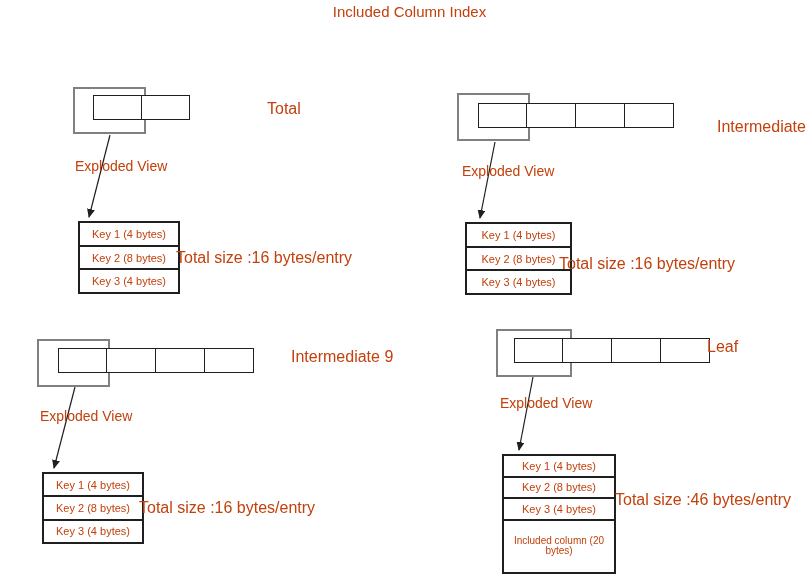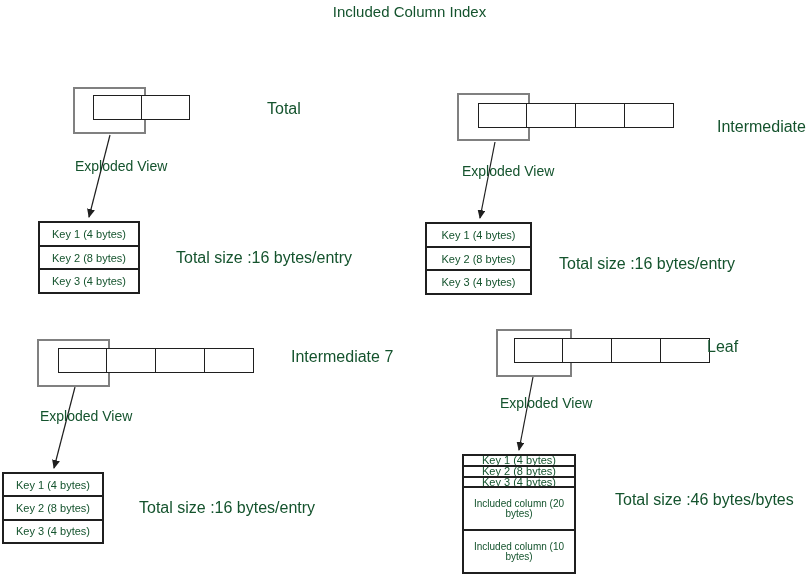--- a/index.html
+++ b/index.html
@@ -1,21 +1,21 @@
 <!DOCTYPE html>
 <html><head>
 <meta charset="utf-8">
 <style>
   html,body{margin:0;padding:0;background:#fff;}
   #canvas{
     position:relative;
     width:807px;height:575px;
     background:#ffffff;
     font-family:"Liberation Sans", sans-serif;
-    color:#14532d;
+    color:#c2410c;
     overflow:hidden;
   }
   .abs{position:absolute;}
   .title{
     left:0;top:3px;width:807px;
     text-align:center;
     font-size:15px;
     padding-left:12px;
     box-sizing:border-box;
   }
@@ -36,20 +36,21 @@
     border:1px solid #1f1f1f;
   }
   .cellrow .cell + .cell{border-left:none;}
   
   .ktable{
     box-sizing:border-box;
     background:#ffffff;
     border:2px solid #1f1f1f;
     display:flex;
     flex-direction:column;
+    margin-left:40px;
   }
   .krow{
     flex:1;
     box-sizing:border-box;
     border-bottom:2px solid #1f1f1f;
     display:flex;
     align-items:center;
     justify-content:center;
     font-size:11px;
     text-align:center;
@@ -112,21 +113,21 @@
   </div>
   <div class="abs total-size" style="left:559px;top:255px;">Total size :16 bytes/entry</div>
 
   <div class="abs outer-rect" style="left:37px;top:339px;width:73px;height:48px;"></div>
   <div class="abs cellrow" style="left:58px;top:348px;">
     <div class="cell"></div>
     <div class="cell"></div>
     <div class="cell"></div>
     <div class="cell"></div>
   </div>
-  <div class="abs section-label" style="left:291px;top:348px;">Intermediate 7</div>
+  <div class="abs section-label" style="left:291px;top:348px;">Intermediate 9</div>
   <div class="abs exploded" style="left:40px;top:408px;">Exploded View</div>
   <div class="abs ktable" style="left:2px;top:472px;width:102px;height:72px;">
     <div class="krow">Key 1 (4 bytes)</div>
     <div class="krow">Key 2 (8 bytes)</div>
     <div class="krow">Key 3 (4 bytes)</div>
   </div>
   <div class="abs total-size" style="left:139px;top:499px;">Total size :16 bytes/entry</div>
 
   <div class="abs outer-rect" style="left:496px;top:329px;width:76px;height:48px;"></div>
   <div class="abs cellrow" style="left:514px;top:338px;">
@@ -135,17 +136,16 @@
     <div class="cell"></div>
     <div class="cell"></div>
   </div>
   <div class="abs section-label" style="left:707px;top:338px;">Leaf</div>
   <div class="abs exploded" style="left:500px;top:395px;">Exploded View</div>
   <div class="abs ktable" style="left:462px;top:454px;width:114px;height:120px;">
     <div class="krow">Key 1 (4 bytes)</div>
     <div class="krow">Key 2 (8 bytes)</div>
     <div class="krow">Key 3 (4 bytes)</div>
     <div class="krow small">Included column (20 bytes)</div>
-    <div class="krow small">Included column (10 bytes)</div>
   </div>
-  <div class="abs total-size" style="left:615px;top:491px;">Total size :46 bytes/bytes</div>
+  <div class="abs total-size" style="left:615px;top:491px;">Total size :46 bytes/entry</div>
 
 </div>
 
 </body></html>

